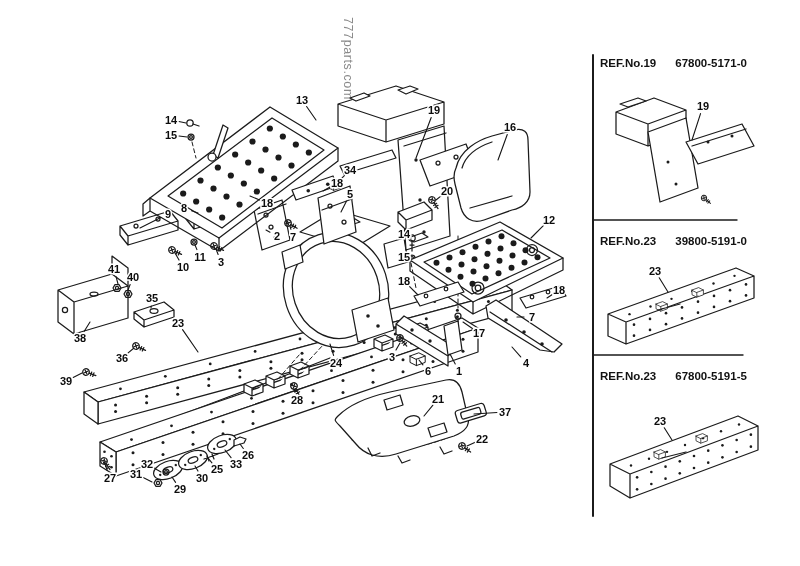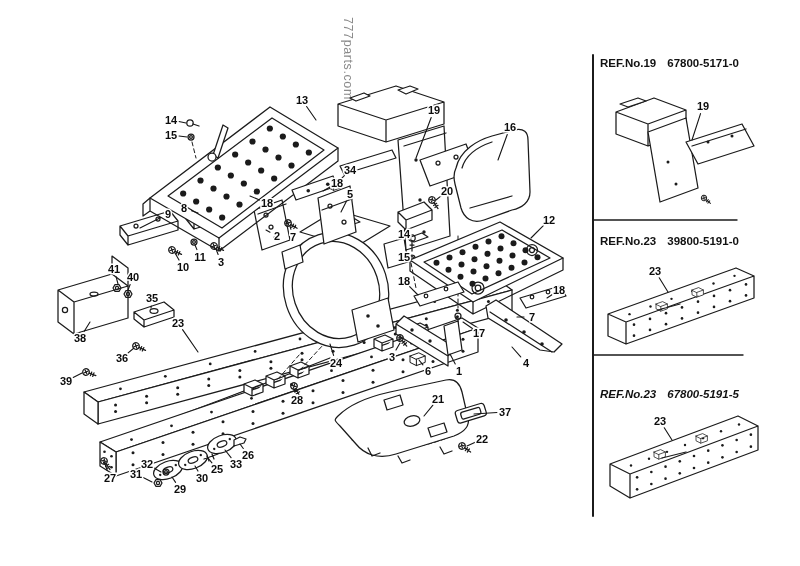--- a/index.html
+++ b/index.html
@@ -1,21 +1,21 @@
 <!DOCTYPE html>
 <html><head>
 <meta charset="utf-8">
 <style>
   html,body{margin:0;padding:0;background:#fff;}
   .stage{position:relative;width:800px;height:566px;background:#fff;overflow:hidden;
          font-family:"Liberation Sans",sans-serif;}
   .watermark{position:absolute;left:341px;top:17px;writing-mode:vertical-rl;
              font-size:12.5px;letter-spacing:.6px;color:#8a8a8a;}
   .ref-title{position:absolute;font-weight:bold;font-size:11.5px;color:#121212;white-space:nowrap;}
-  .ref-title .num{margin-left:11px;}
+  .ref-title .num{margin-left:19px;}
   svg.art{position:absolute;left:0;top:0;}
   svg .w{fill:#fff;}
   svg path,svg ellipse,svg circle,svg line,svg rect{stroke:#1b1b1b;stroke-width:1.25;fill:none;
         stroke-linejoin:round;stroke-linecap:round;}
   svg .w{fill:#fff;}
   .hole{fill:#1b1b1b !important;stroke:none !important;}
   .dash{stroke-dasharray:4 3;}
   .thin{stroke-width:1;}
   .leader{stroke:#151515;stroke-width:1.1;}
   text.callout{font:bold 11px "Liberation Sans",sans-serif;fill:#0c0c0c;stroke:#fff;stroke-width:3px;
@@ -577,16 +577,16 @@
         <text x="660" y="421" class="callout">23</text>
       </g>
   </svg>
 
   <div class="ref-title" style="left:600px;top:57px;">
     <span>REF.No.19</span><span class="num">67800-5171-0</span>
   </div>
   <div class="ref-title" style="left:600px;top:235px;">
     <span>REF.No.23</span><span class="num">39800-5191-0</span>
   </div>
-  <div class="ref-title" style="left:600px;top:388px;font-style:italic;">
+  <div class="ref-title" style="left:600px;top:370px;">
     <span>REF.No.23</span><span class="num">67800-5191-5</span>
   </div>
 </div>
 
 </body></html>

